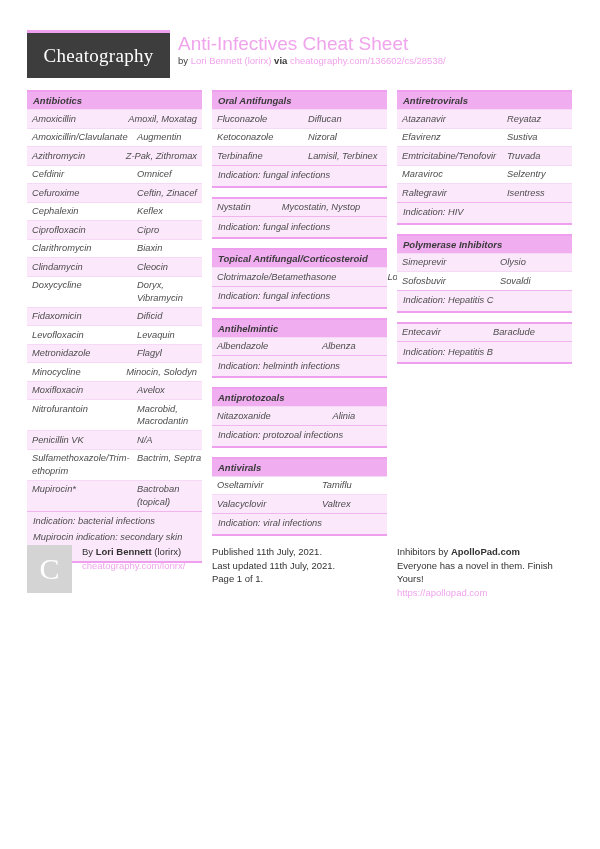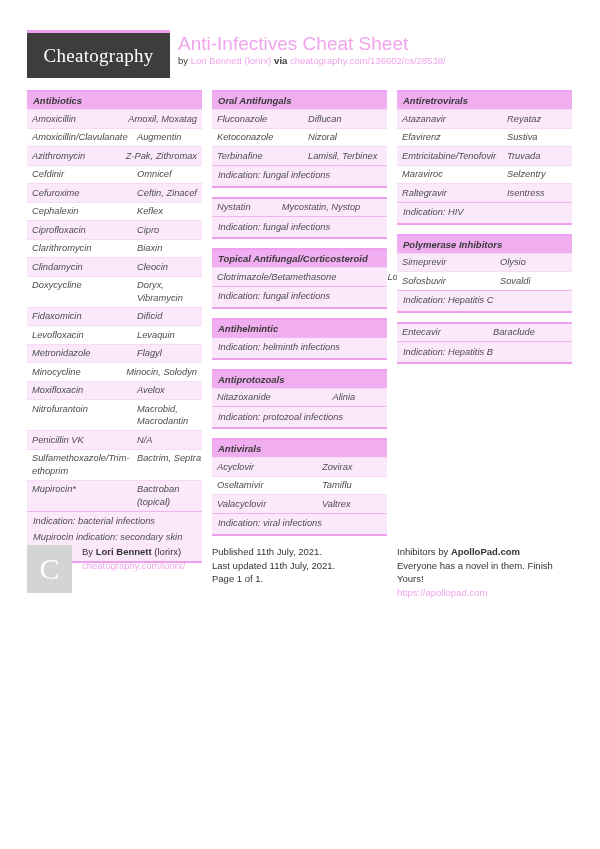--- a/index.html
+++ b/index.html
@@ -200,40 +200,40 @@
           <div class="t-row odd">
             <div class="cell left grow">Clotrimazole/Betamethasone</div>
             <div class="cell shrink">Lotrisone</div>
           </div>
           <div class="t-notes">
             <div class="t-note">Indication: fungal infections</div>
           </div>
         </div>
         <div class="table">
           <div class="t-head">Antihelmintic</div>
+          <div class="t-row odd">
+            <div class="cell left" style="width: 60%;">Albendazole</div>
+            <div class="cell right">Albenza</div>
+          </div>
           <div class="t-notes">
             <div class="t-note">Indication: helminth infections</div>
           </div>
         </div>
         <div class="table">
           <div class="t-head">Antiprotozoals</div>
           <div class="t-row odd">
             <div class="cell left" style="width: 66%;">Nitazoxanide</div>
             <div class="cell right">Alinia</div>
           </div>
           <div class="t-notes">
             <div class="t-note">Indication: protozoal infections</div>
           </div>
         </div>
         <div class="table">
           <div class="t-head">Antivirals</div>
-          <div class="t-row odd">
-            <div class="cell left" style="width: 60%;">Acyclovir</div>
-            <div class="cell right">Zovirax</div>
-          </div>
           <div class="t-row">
             <div class="cell left" style="width: 60%;">Oseltamivir</div>
             <div class="cell right">Tamiflu</div>
           </div>
           <div class="t-row odd">
             <div class="cell left" style="width: 60%;">Valacyclovir</div>
             <div class="cell right">Valtrex</div>
           </div>
           <div class="t-notes">
             <div class="t-note">Indication: viral infections</div>

